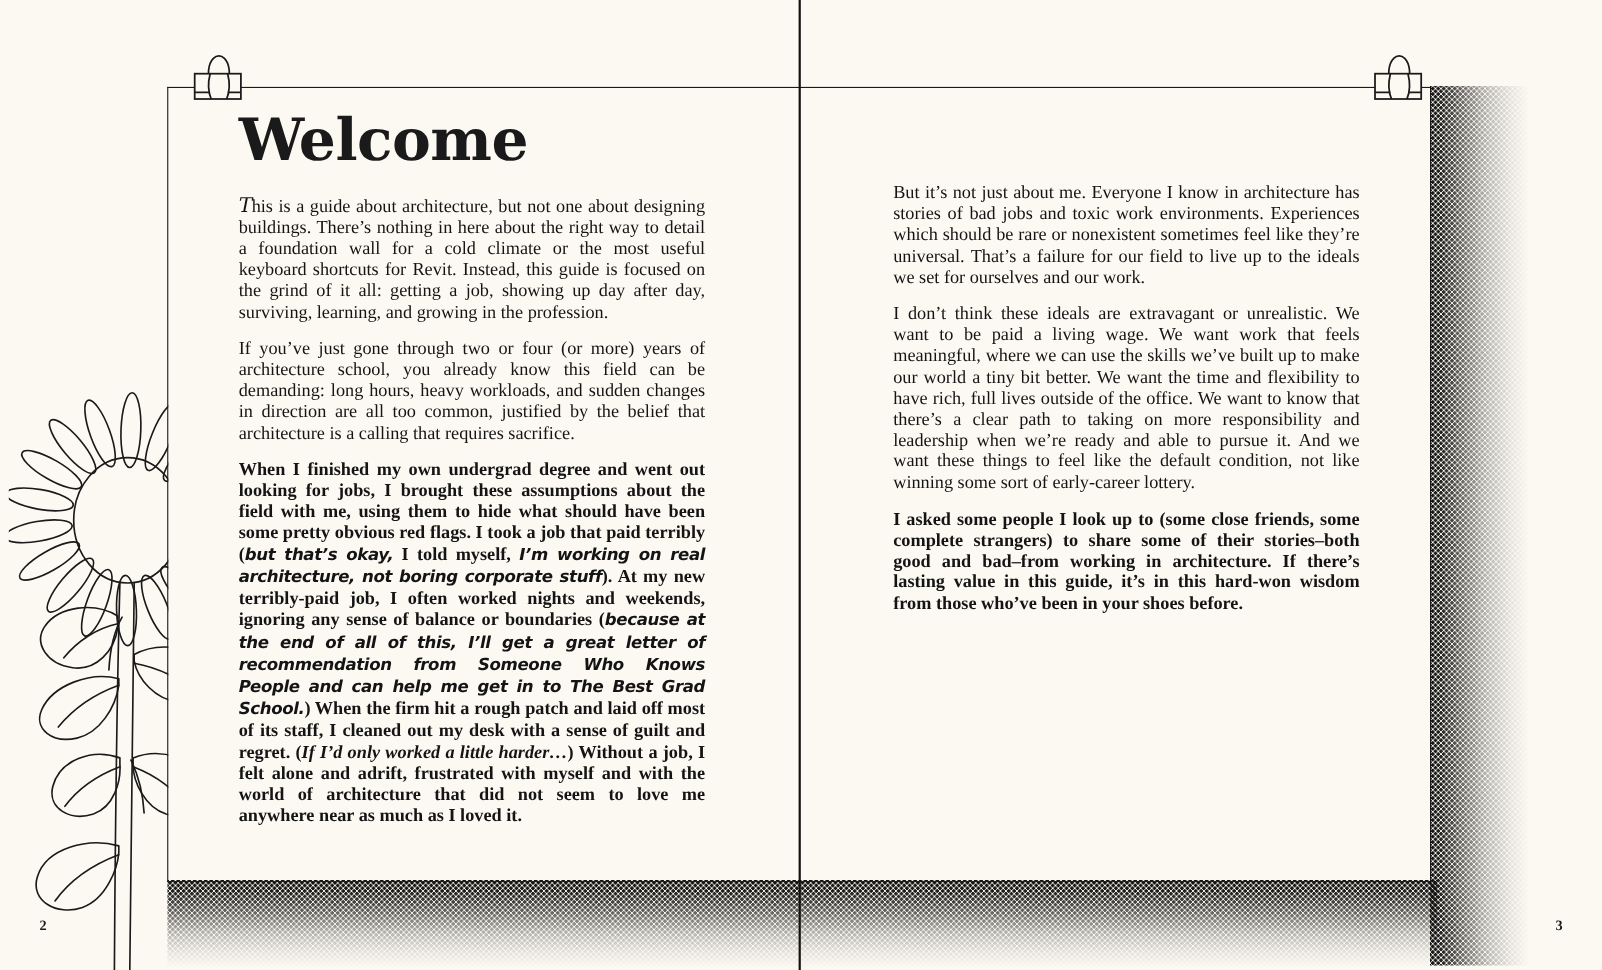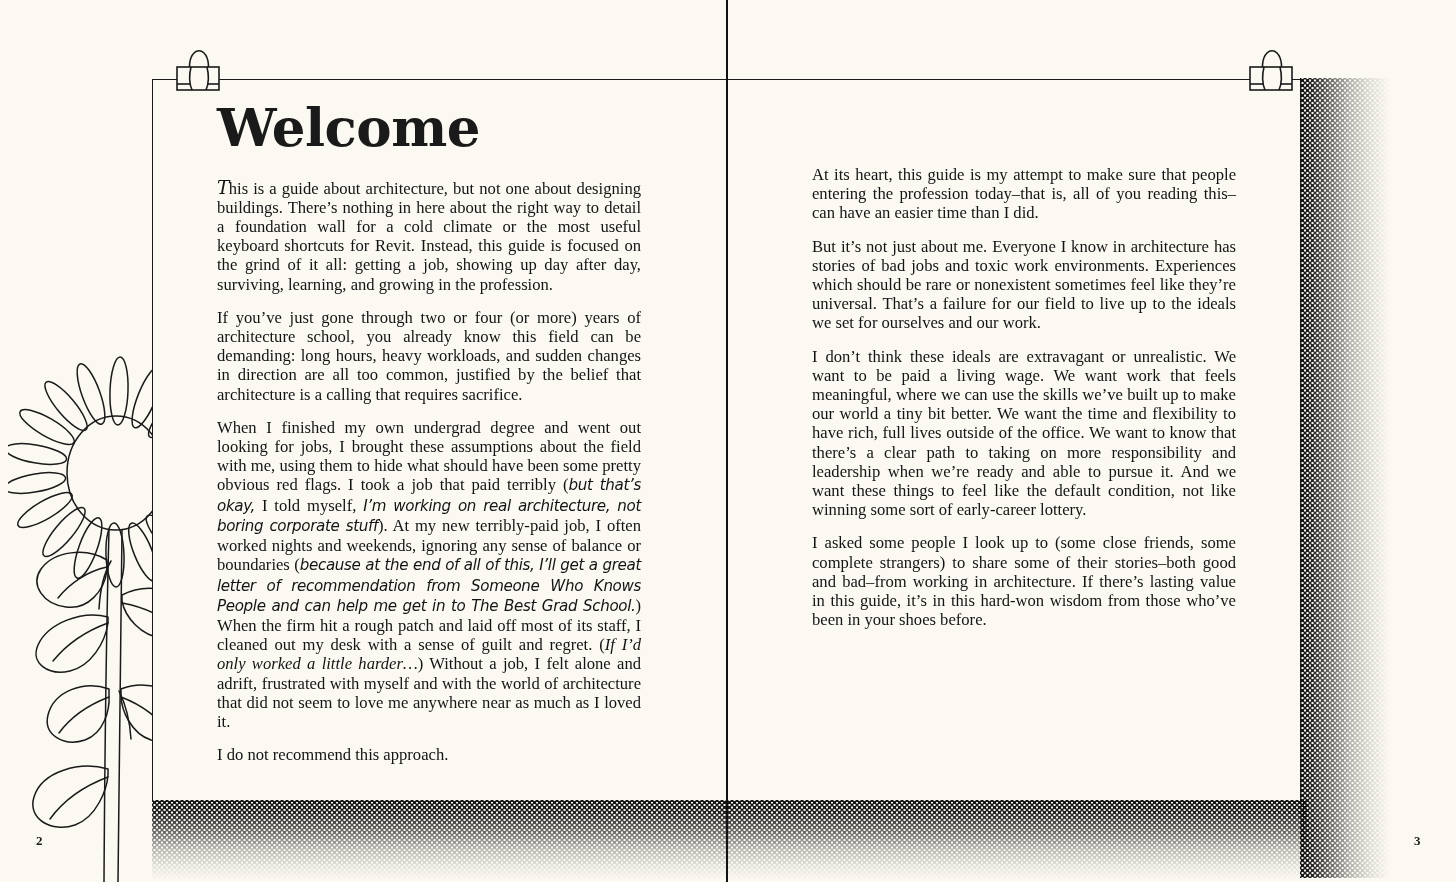--- a/index.html
+++ b/index.html
@@ -131,21 +131,21 @@
   p.body {
     margin: 0 0 14px 0;
     font-family: "Liberation Serif", serif;
     font-size: 16.6px;
     line-height: 19.2px;
     text-align: justify;
     text-justify: inter-word;
     hyphens: none;
     color: #141414;
   }
-  p.body:last-child { margin-bottom: 0; }
+  p.body:last-child { margin-bottom: 0; font-weight: bold; }
 
   .initial {
     font-family: "DejaVu Serif", serif;
     font-style: italic;
     font-size: 18.5px;
     letter-spacing: -0.6px;
   }
 
   
   i.aside {
@@ -268,25 +268,23 @@
 
   <div class="column col-left">
     <h1 class="welcome">Welcome</h1>
 
     <p class="body"><span class="initial">T</span><span>his is a guide about architecture, but not one about designing buildings. There’s nothing in here about the right way to detail a foundation wall for a cold climate or the most useful keyboard shortcuts for Revit. Instead, this guide is focused on the grind of it all: getting a job, showing up day after day, surviving, learning, and growing in the profession.</span></p>
 
     <p class="body">If you’ve just gone through two or four (or more) years of architecture school, you already know this field can be demanding: long hours, heavy workloads, and sudden changes in direction are all too common, justified by the belief that architecture is a calling that requires sacrifice.</p>
 
     <p class="body"><span>When I finished my own undergrad degree and went out looking for jobs, I brought these assumptions about the field with me, using them to hide what should have been some pretty obvious red flags. I took a job that paid terribly (</span><i class="aside">but that’s okay,</i><span> I told myself, </span><i class="aside">I’m working on real architecture, not boring corporate stuff</i><span>). At my new terribly-paid job, I often worked nights and weekends, ignoring any sense of balance or boundaries (</span><i class="aside">because at the end of all of this, I’ll get a great letter of recommendation from Someone Who Knows People and can help me get in to The Best Grad School.</i><span>) When the firm hit a rough patch and laid off most of its staff, I cleaned out my desk with a sense of guilt and regret. (</span><i class="book">If I’d only worked a little harder…</i><span>) Without a job, I felt alone and adrift, frustrated with myself and with the world of architecture that did not seem to love me anywhere near as much as I loved it.</span></p>
 
-    <p class="body">I do not recommend this approach.</p>
   </div>
 
   <div class="column col-right">
-    <p class="body">At its heart, this guide is my attempt to make sure that people entering the profession today–that is, all of you reading this–can have an easier time than I did.</p>
     <p class="body">But it’s not just about me. Everyone I know in architecture has stories of bad jobs and toxic work environments. Experiences which should be rare or nonexistent sometimes feel like they’re universal. That’s a failure for our field to live up to the ideals we set for ourselves and our work.</p>
     <p class="body">I don’t think these ideals are extravagant or unrealistic. We want to be paid a living wage. We want work that feels meaningful, where we can use the skills we’ve built up to make our world a tiny bit better. We want the time and flexibility to have rich, full lives outside of the office. We want to know that there’s a clear path to taking on more responsibility and leadership when we’re ready and able to pursue it. And we want these things to feel like the default condition, not like winning some sort of early-career lottery.</p>
     <p class="body">I asked some people I look up to (some close friends, some complete strangers) to share some of their stories–both good and bad–from working in architecture. If there’s lasting value in this guide, it’s in this hard-won wisdom from those who’ve been in your shoes before.</p>
   </div>
 
   <div class="folio folio-left">2</div>
   <div class="folio folio-right">3</div>
 
 </div>
 

